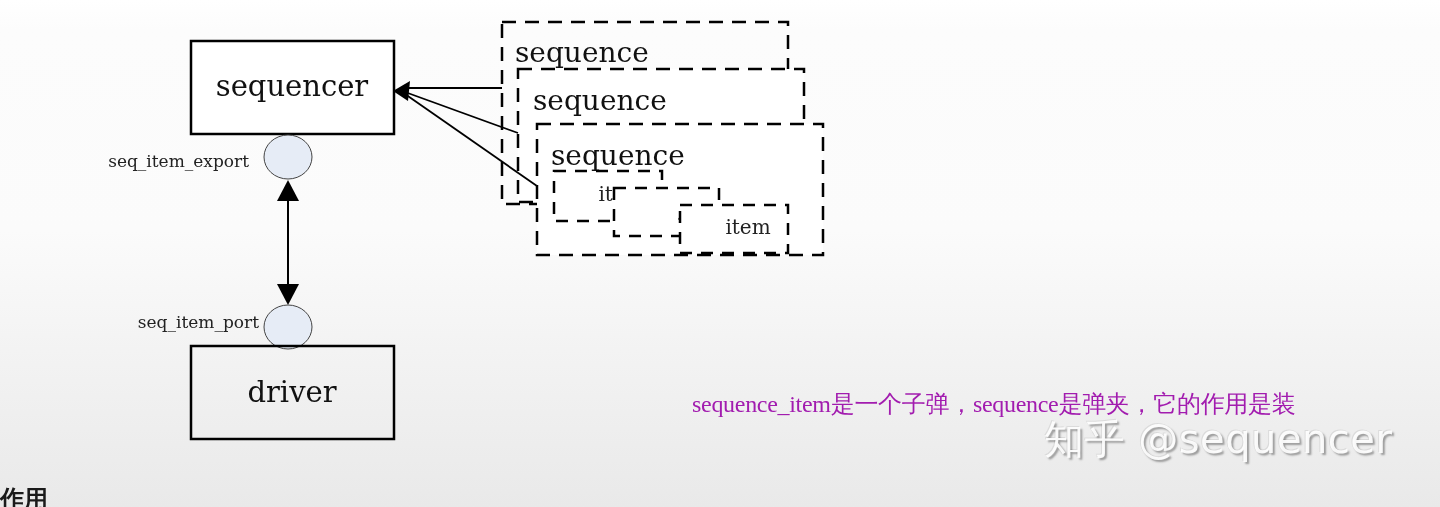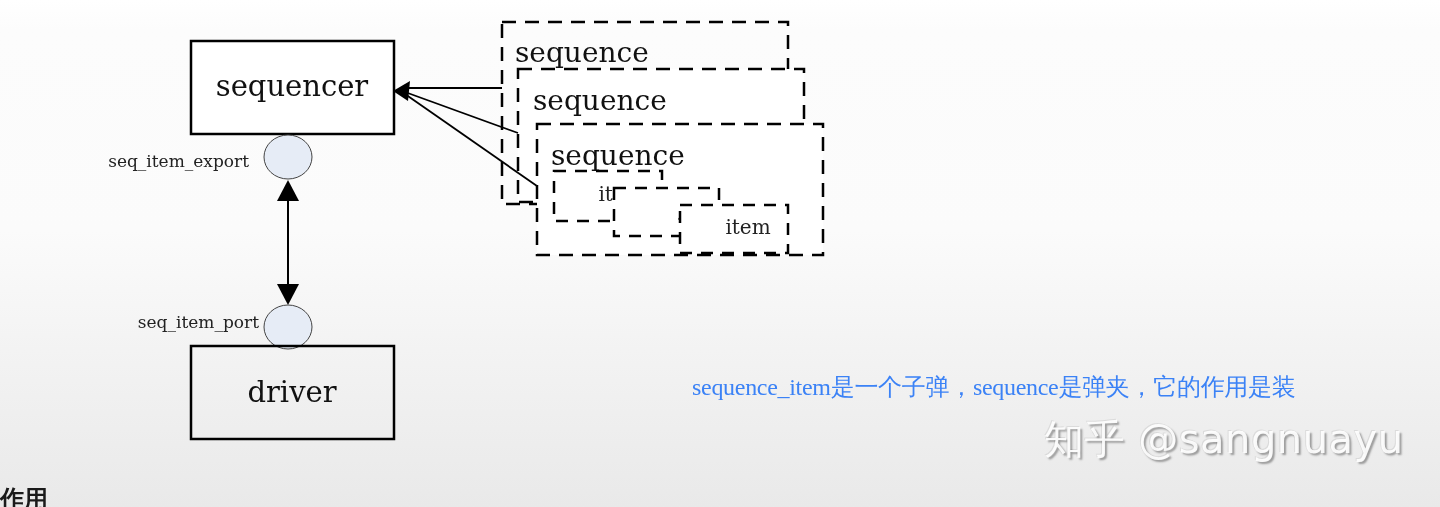--- a/index.html
+++ b/index.html
@@ -25,26 +25,26 @@
       left: 0; top: 0;
       width: 1440px;
       height: 507px;
     }
     .mono {
       font-family: "DejaVu Serif", "Liberation Serif", serif;
     }
     .explain {
       position: absolute;
       left: 692px;
-      top: 370px;
+      top: 387px;
       width: 740px;
       font-family: "Liberation Serif", "DejaVu Serif", serif;
       font-size: 24px;
       line-height: 34px;
-      color: #3b82f6;
+      color: #a21caf;
       letter-spacing: -0.3px;
     }
     .explain div { white-space: nowrap; }
     .watermark {
       position: absolute;
       left: 1044px;
       top: 414px;
       font-family: "DejaVu Sans", "Liberation Sans", sans-serif;
       font-size: 40px;
       line-height: 50px;
@@ -138,16 +138,16 @@
       <line x1="518" y1="133" x2="405" y2="92" stroke="#000" stroke-width="1.8"></line>
       <line x1="537" y1="186" x2="405" y2="94" stroke="#000" stroke-width="1.8"></line>
       <path d="M393,91 L410,81 L408,101 Z" fill="#000"></path>
     </g>
   </svg>
 
   <div class="explain">
     <div>sequence_item是一个子弹，sequence是弹夹，它的作用是装</div>
   </div>
 
-  <div class="watermark">知乎 @sangnuayu</div>
+  <div class="watermark">知乎 @sequencer</div>
 
   <div class="heading">作用</div>
 </div>
 
 </body></html>

